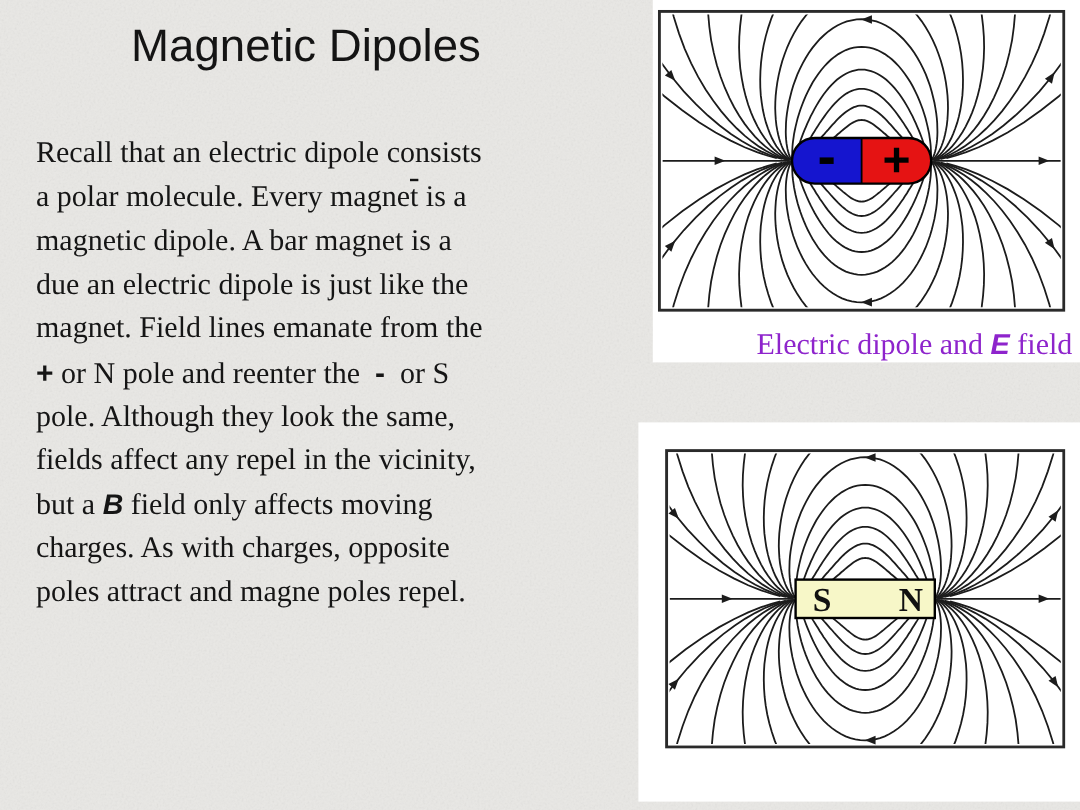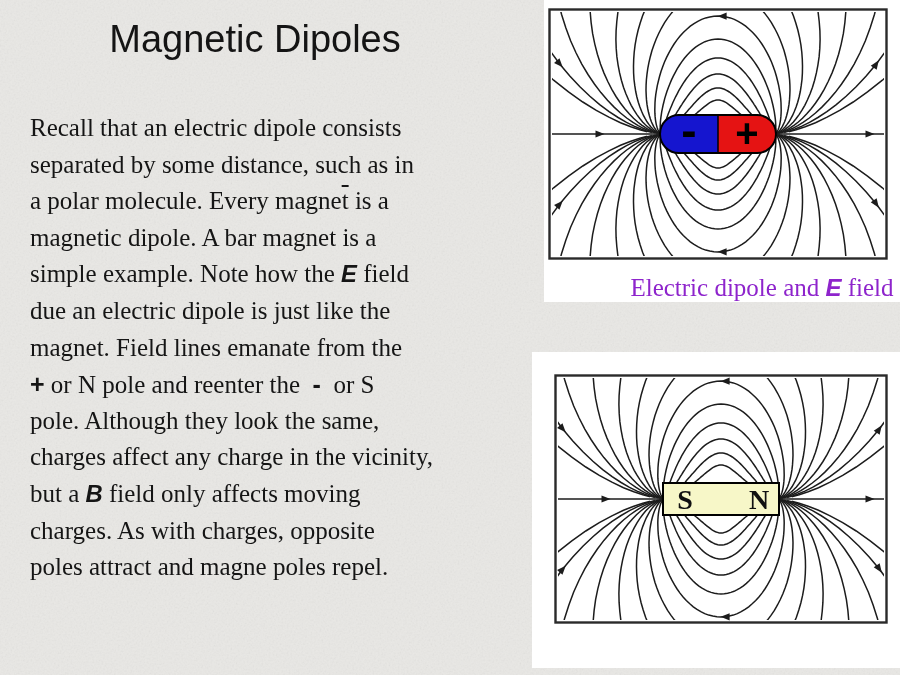--- a/index.html
+++ b/index.html
@@ -51,29 +51,27 @@
           <feFuncA type="linear" slope="0.14" intercept="0"></feFuncA>
         </feComponentTransfer>
     </filter>
     <rect width="900" height="675" filter="url(#bgnoise)"></rect>
   </svg>
 
   <div class="title">Magnetic Dipoles</div>
 
   <div class="body-text" id="bodyText">
       <div class="body-line"><span class="run-n">Recall that an electric dipole consists</span></div>
-      <div class="body-line"><span class="run-n">separated by some distance, such as in</span></div>
       <div class="body-line"><span class="run-n">a polar molecule. Every magne</span><span class="run-ov">t</span><span class="run-n"> is a</span></div>
       <div class="body-line"><span class="run-n">magnetic dipole. A bar magnet is a</span></div>
-      <div class="body-line"><span class="run-n">simple example. Note how the </span><span class="run-bi">E</span><span class="run-n"> field</span></div>
       <div class="body-line"><span class="run-n">due an electric dipole is just like the</span></div>
       <div class="body-line"><span class="run-n">magnet. Field lines emanate from the</span></div>
       <div class="body-line"><span class="run-b">+</span><span class="run-n"> or N pole and reenter the  </span><span class="run-b">-</span><span class="run-n">  or S</span></div>
       <div class="body-line"><span class="run-n">pole. Although they look the same,</span></div>
-      <div class="body-line"><span class="run-n">charges affect any charge in the vicinity,</span></div>
+      <div class="body-line"><span class="run-n">fields affect any repel in the vicinity,</span></div>
       <div class="body-line"><span class="run-n">but a </span><span class="run-bi">B</span><span class="run-n"> field only affects moving</span></div>
       <div class="body-line"><span class="run-n">charges. As with charges, opposite</span></div>
       <div class="body-line"><span class="run-n">poles attract and magne poles repel.</span></div>
     </div>
 
   <div class="figure figure-electric">
     <svg id="fig0" class="fig-svg-electric" width="340" height="252" viewBox="0 0 340 252">
         <rect x="1.5" y="1.5" width="337" height="249" fill="#ffffff" stroke="#2a2a2a" stroke-width="2.4"></rect>
         <defs>
           <clipPath id="clip0">

